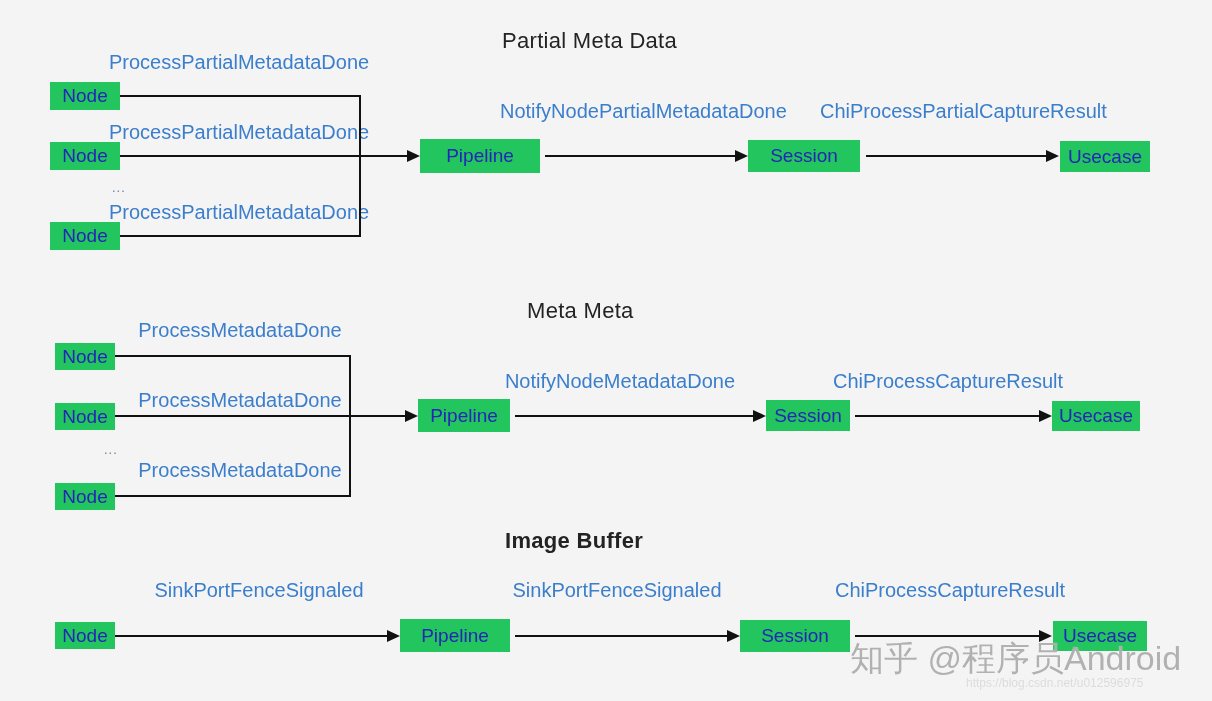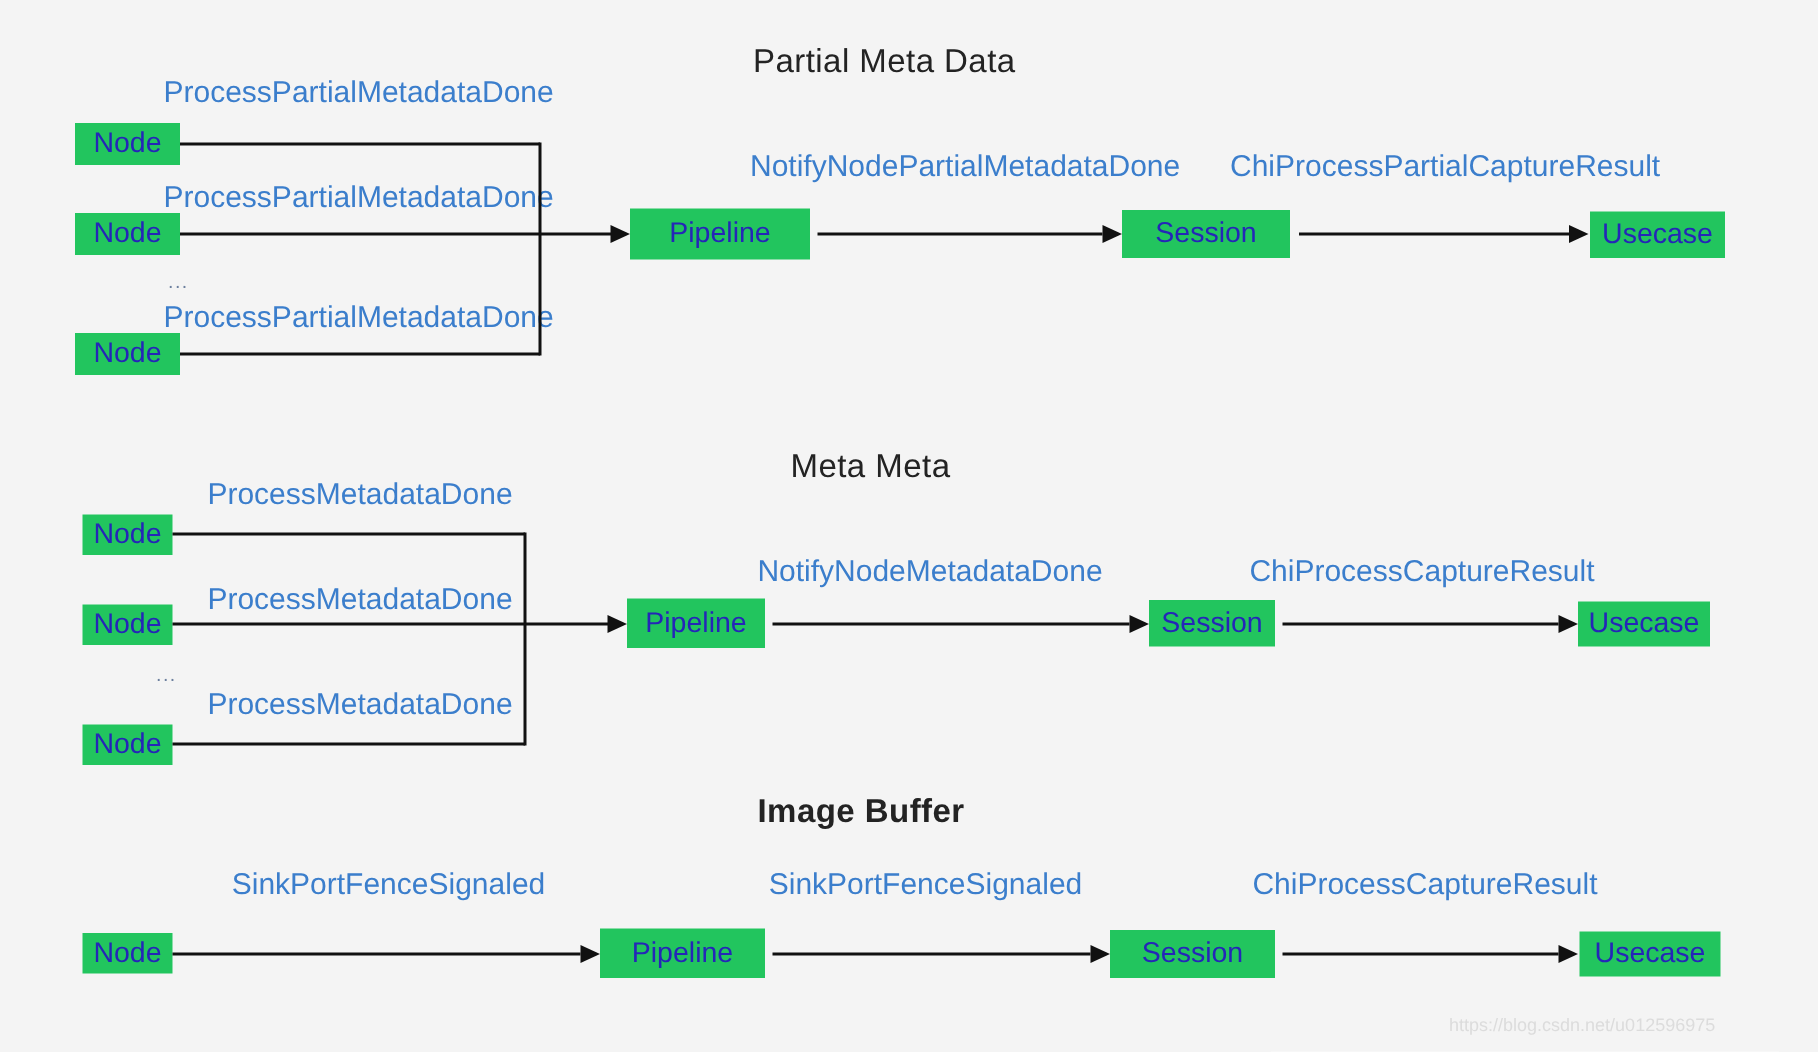--- a/index.html
+++ b/index.html
@@ -150,15 +150,16 @@
 
     <div class="box" style="left:740px;top:620px;width:110px;height:32px;">Session</div>
 
     <div class="evt" style="left:810px;top:579px;width:280px;">ChiProcessCaptureResult</div>
     <div class="hline" style="left:855px;top:635px;width:184px;"></div>
     <div class="ah" style="left:1039px;top:630px;"></div>
 
     <div class="box" style="left:1053px;top:621px;width:94px;height:30px;">Usecase</div>
   </div>
 
+  <div class="wm-brand">知乎 @程序员Android</div>
   <div class="wm-url">https://blog.csdn.net/u012596975</div>
 
 </div>
 
 </body></html>

